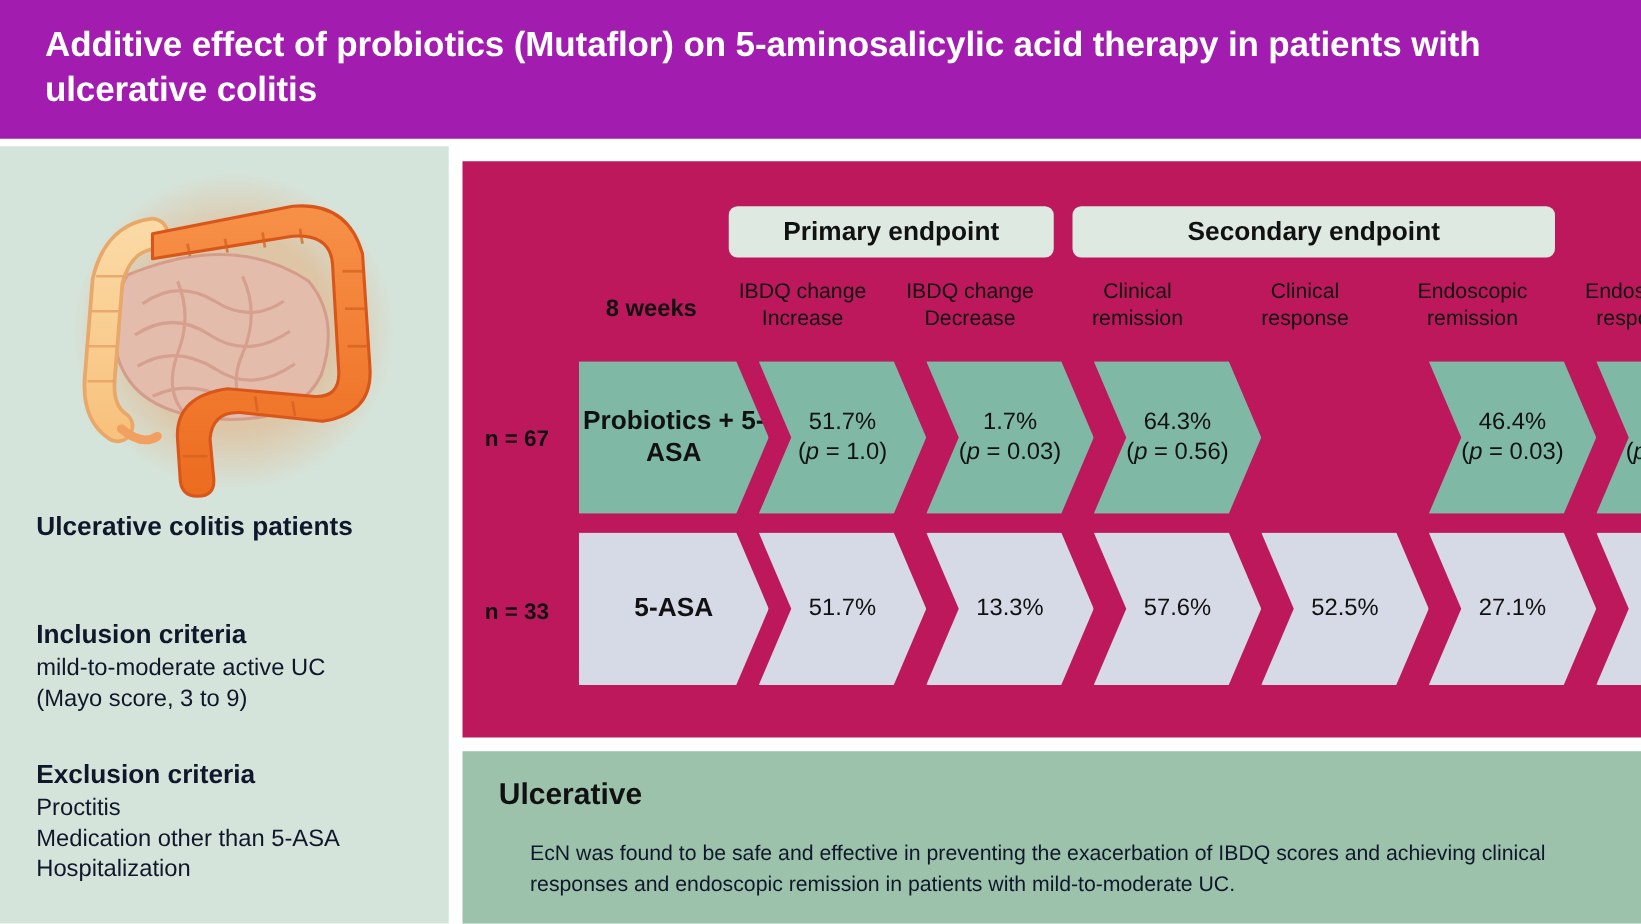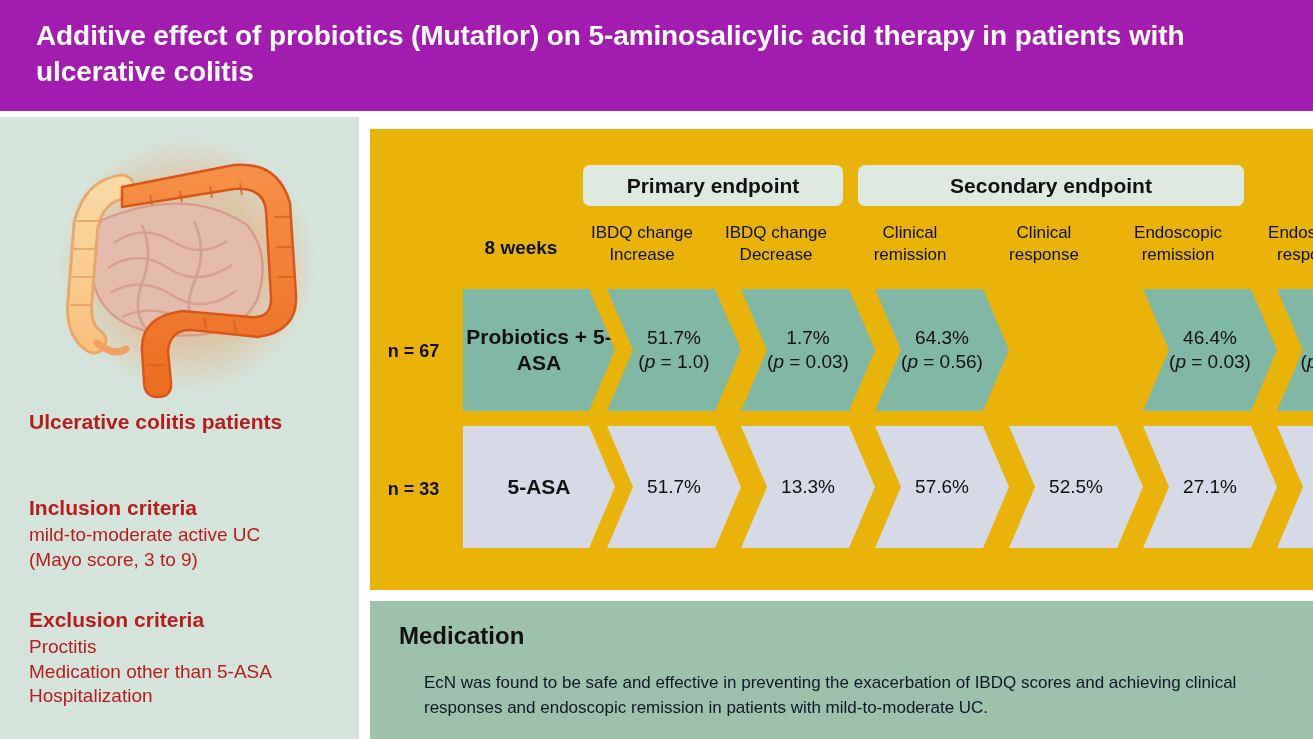--- a/index.html
+++ b/index.html
@@ -23,33 +23,33 @@
   }
 
   
   .sidebar {
     position: absolute; left: 0; top: 117px; width: 359px; height: 622px;
     background: #d5e4db;
   }
   .colon-wrap {
     position: absolute; left: 22px; top: 8px; width: 320px; height: 280px;
   }
-  .sb-text { position: absolute; left: 29px; color: #b91c1c; }
+  .sb-text { position: absolute; left: 29px; color: #0f172a; }
   .sb-h { font-size: 21px; font-weight: bold; line-height: 1.25; }
   .sb-p { font-size: 19px; line-height: 1.30; }
   #sb-patients { top: 292px; }
   #sb-inc-h    { top: 378px; }
   #sb-inc-b    { top: 406px; }
   #sb-exc-h    { top: 490px; }
   #sb-exc-b    { top: 518px; }
 
   
   .main-panel {
     position: absolute; left: 370px; top: 129px; width: 943px; height: 461px;
-    background: #eab308;
+    background: #be185d;
   }
   .pill {
     position: absolute; top: 36px; height: 41px;
     background: #dde9e1; border-radius: 7px;
     display: flex; align-items: center; justify-content: center;
     font-size: 21px; font-weight: bold; color: #111;
   }
   #pill-primary   { left: 213px; width: 260px; }
   #pill-secondary { left: 488px; width: 386px; }
 
@@ -256,17 +256,17 @@
       <div class="chev mid lavfill" style="left:680px; width:134px">
         <span class="val">27.1%</span>
       </div>
       <div class="chev last lavfill" style="left:814px; width:129px">
         <span class="val">20.3%</span>
       </div>
     </div>
   </div>
 
   <div class="concl-panel">
-    <div class="concl-title">Medication</div>
+    <div class="concl-title">Ulcerative</div>
     <div class="concl-body">EcN was found to be safe and effective in preventing the exacerbation of IBDQ scores and achieving clinical responses and endoscopic remission in patients with mild-to-moderate UC.</div>
   </div>
 
 </div>
 
 </body></html>

